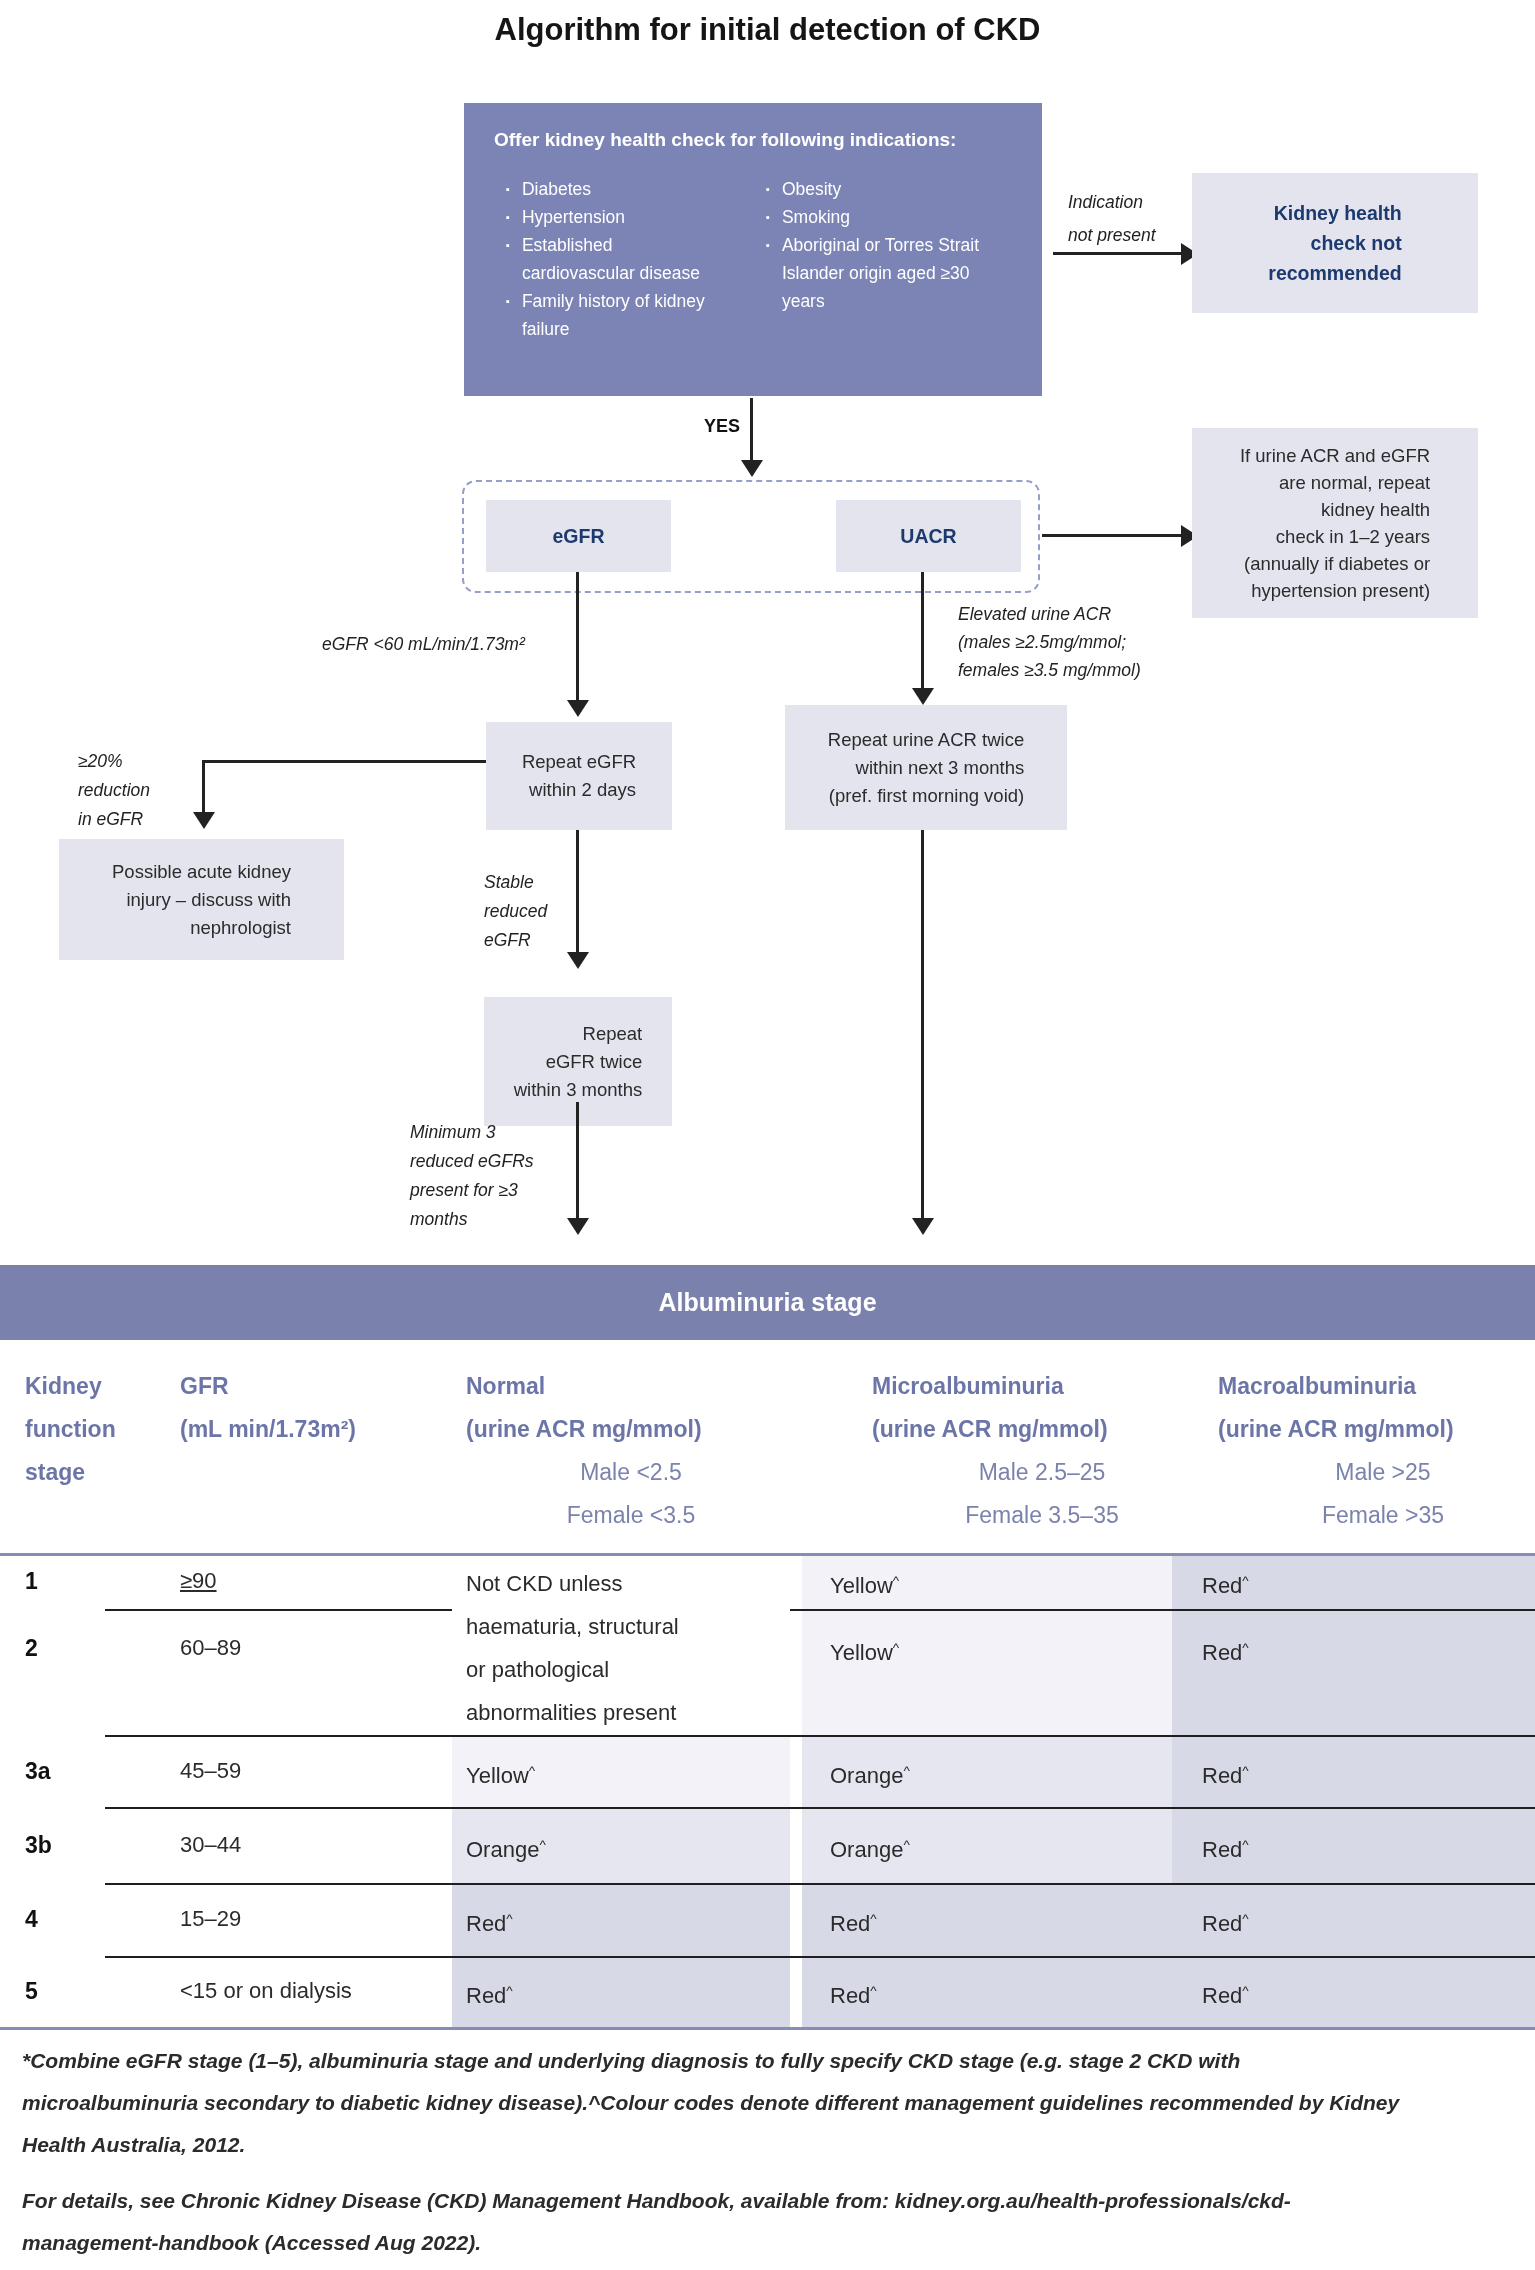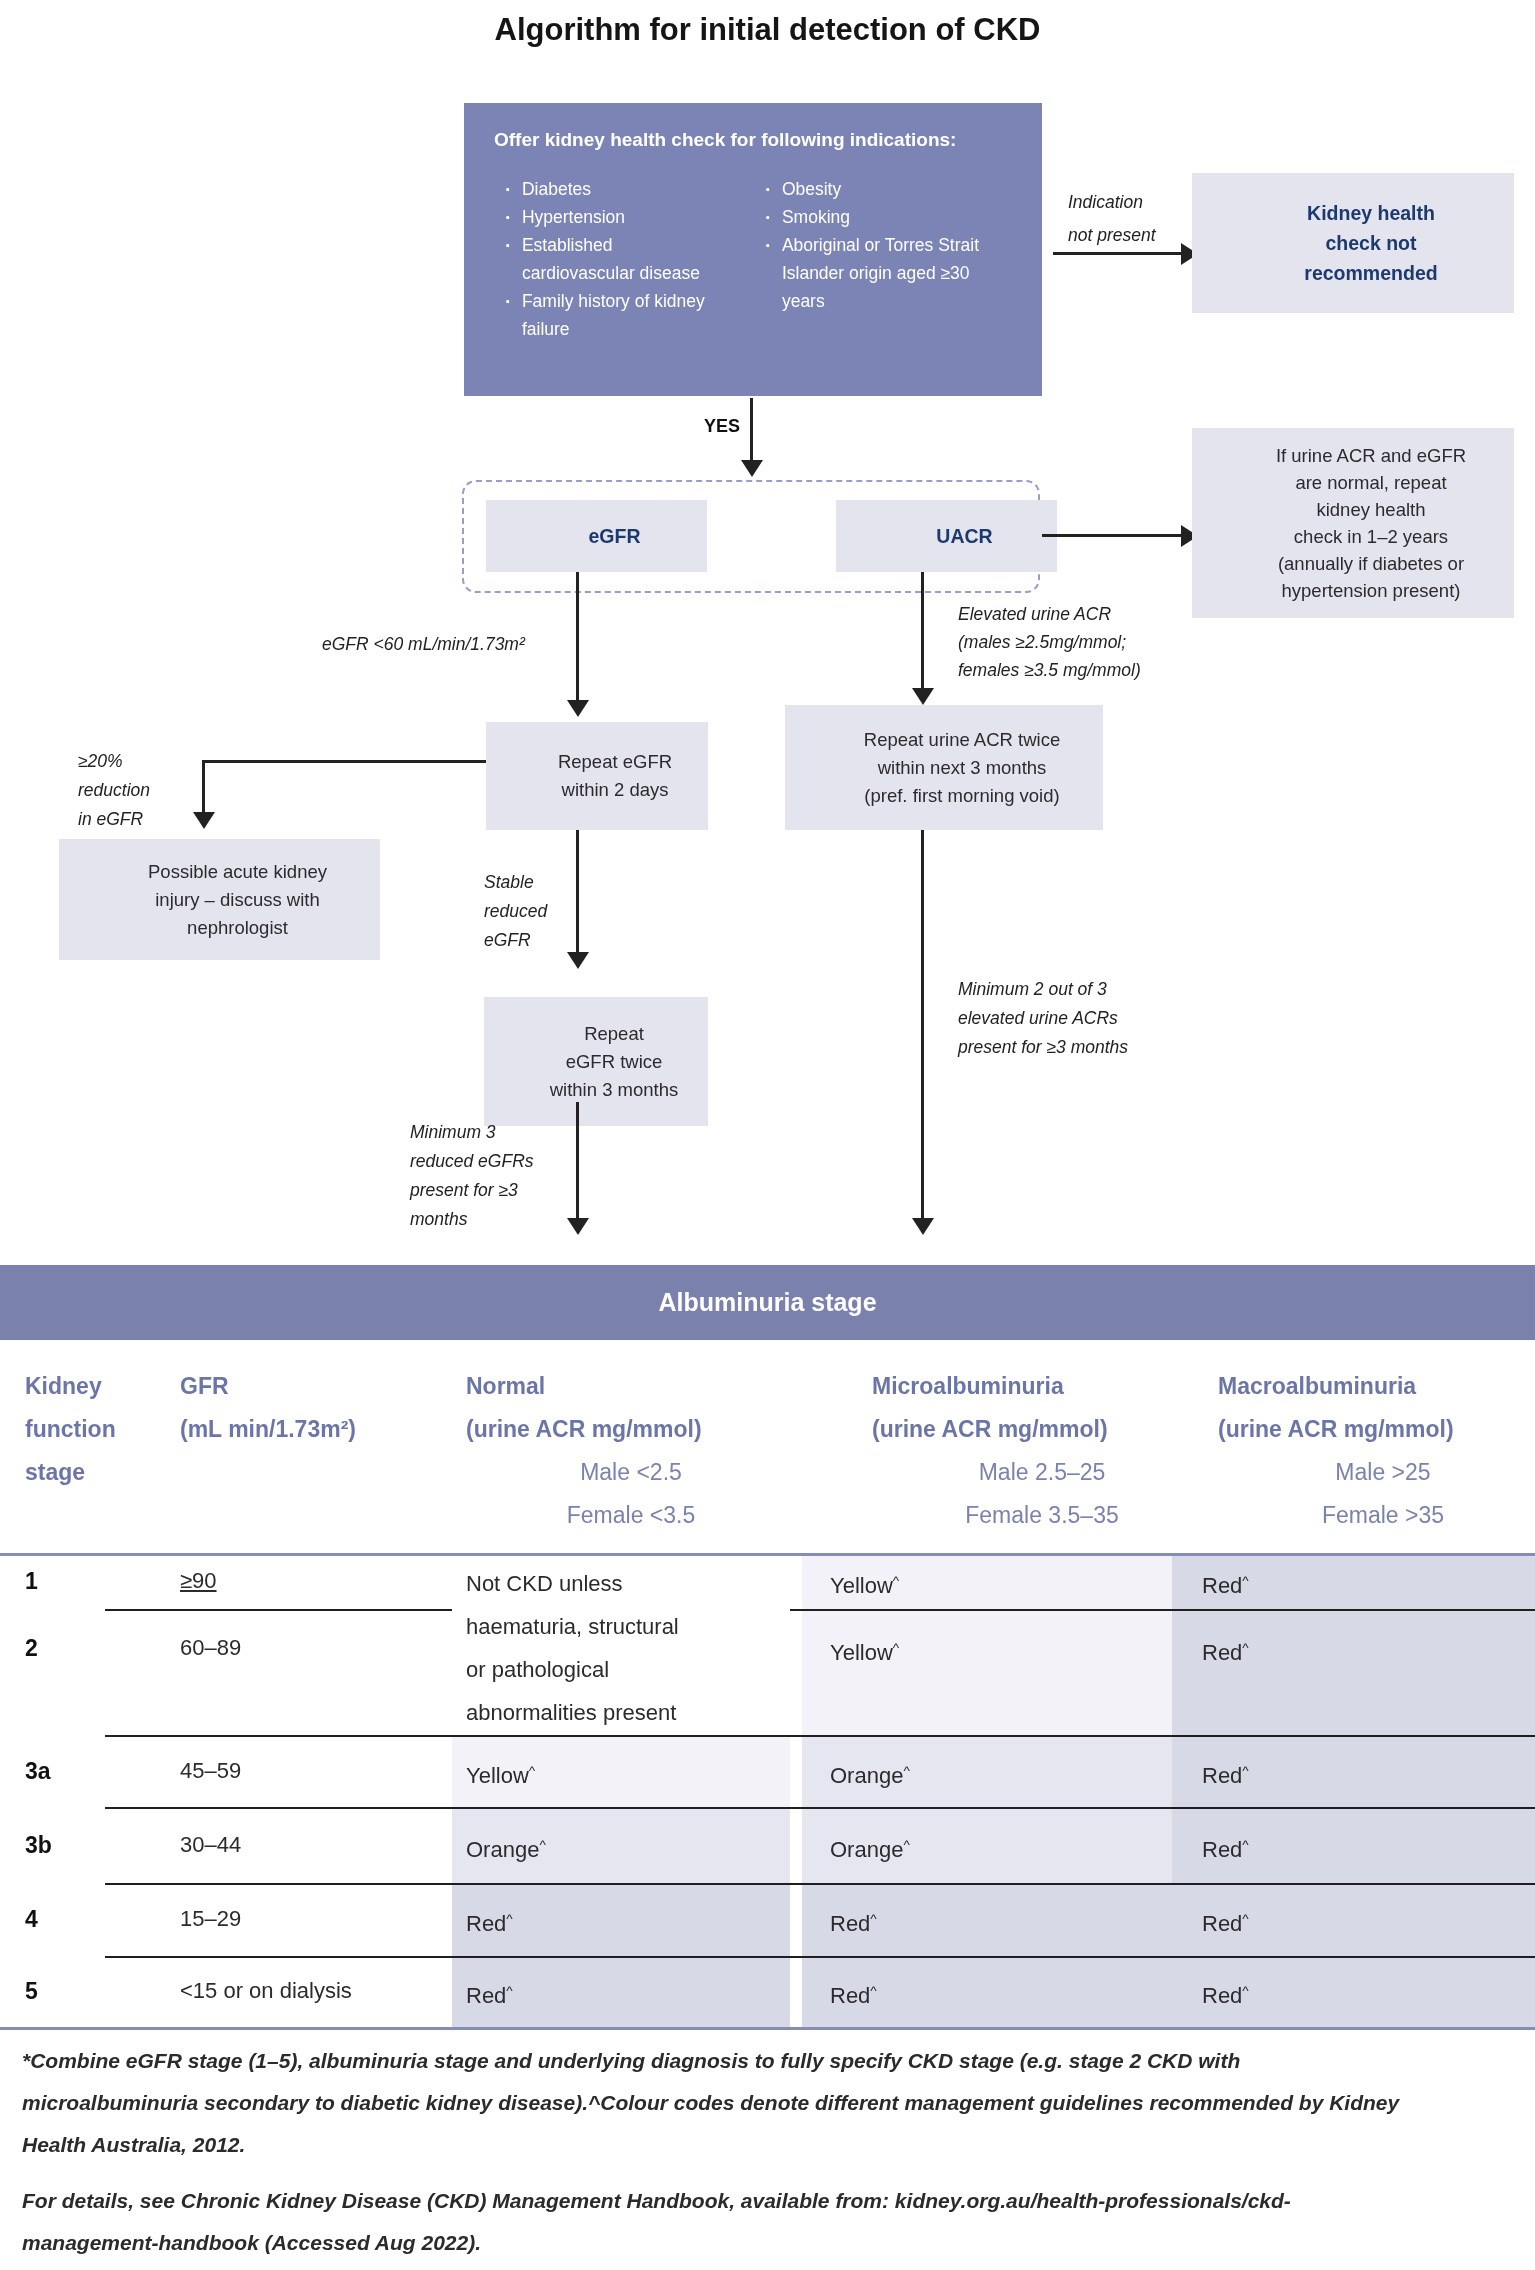--- a/index.html
+++ b/index.html
@@ -11,21 +11,21 @@
 
   
   .indbox{left:464px;top:103px;width:578px;height:293px;background:#7b84b4;color:#ffffff;}
   .ind-heading{position:absolute;left:30px;top:26px;width:530px;font-size:19px;font-weight:600;}
   .bcol{position:absolute;top:72px;font-size:17.5px;line-height:28px;}
   .bcol1{left:42px;width:220px;}
   .bcol2{left:302px;width:240px;}
   .brow{display:flex;align-items:flex-start;}
   .bq{font-size:11px;line-height:28px;margin-right:12px;}
 
-  .litebox{background:#e4e4ef;display:flex;align-items:center;justify-content:center;text-align:center;padding-left:36px;}
+  .litebox{background:#e4e4ef;display:flex;align-items:center;justify-content:center;text-align:right;}
   .navy{color:#1c3a6d;font-weight:600;}
   .dark{color:#2b2b2b;}
   .box-notrec{left:1192px;top:173px;width:286px;height:140px;font-size:19.5px;line-height:30px;}
   .box-normalrepeat{left:1192px;top:428px;width:286px;height:190px;font-size:18.5px;line-height:27px;color:#2b2b2b;}
   .dashedbox{left:462px;top:480px;width:578px;height:113px;border:2px dashed #969ec9;border-radius:14px;box-sizing:border-box;}
   .box-egfr{left:486px;top:500px;width:185px;height:72px;font-size:19.5px;}
   .box-uacr{left:836px;top:500px;width:185px;height:72px;font-size:19.5px;}
   .box-repeat7{left:486px;top:722px;width:186px;height:108px;font-size:18.5px;line-height:28px;}
   .box-repeatacr{left:785px;top:705px;width:282px;height:125px;font-size:18.5px;line-height:28px;}
   .box-aki{left:59px;top:839px;width:285px;height:121px;font-size:18.5px;line-height:28px;}
@@ -169,23 +169,20 @@
   <div class="abs ah-d" style="left:911.5px;top:688px;"></div>
   <div class="abs lbl lbl-elevacr pre">Elevated urine ACR
 (males ≥2.5mg/mmol;
 females ≥3.5 mg/mmol)</div>
   <div class="abs litebox dark pre box-repeatacr">Repeat urine ACR twice
 within next 3 months
 (pref. first morning void)</div>
 
   <div class="abs ln" style="left:921px;top:830px;width:3px;height:388px;"></div>
   <div class="abs ah-d" style="left:911.5px;top:1218px;"></div>
-  <div class="abs lbl lbl-min2 pre">Minimum 2 out of 3
-elevated urine ACRs
-present for ≥3 months</div>
 
   <div class="abs banner">Albuminuria stage</div>
 
   <div class="abs cellbg-y" style="left:452px;top:1735px;width:338px;height:72px;"></div>
   <div class="abs cellbg-o" style="left:452px;top:1807px;width:338px;height:76px;"></div>
   <div class="abs cellbg-r" style="left:452px;top:1883px;width:338px;height:144px;"></div>
   <div class="abs cellbg-y" style="left:802px;top:1555px;width:370px;height:180px;"></div>
   <div class="abs cellbg-o" style="left:802px;top:1735px;width:370px;height:148px;"></div>
   <div class="abs cellbg-r" style="left:802px;top:1883px;width:370px;height:144px;"></div>
   <div class="abs cellbg-r" style="left:1172px;top:1555px;width:363px;height:472px;"></div>

